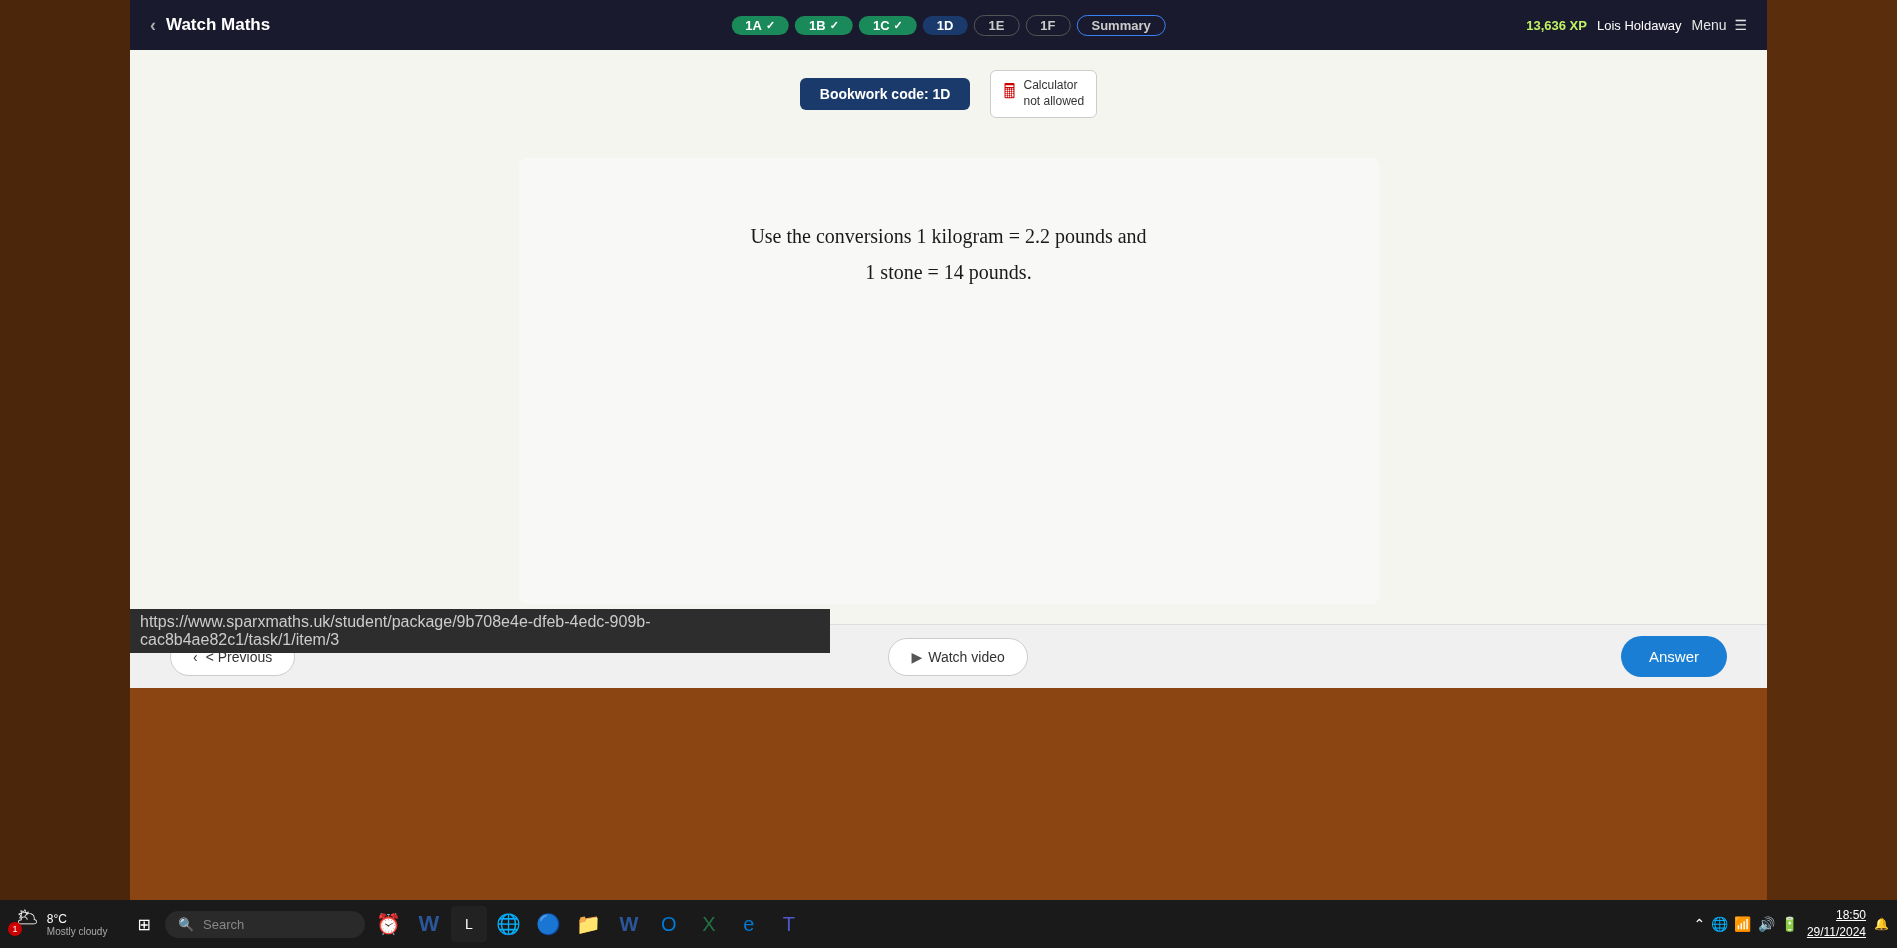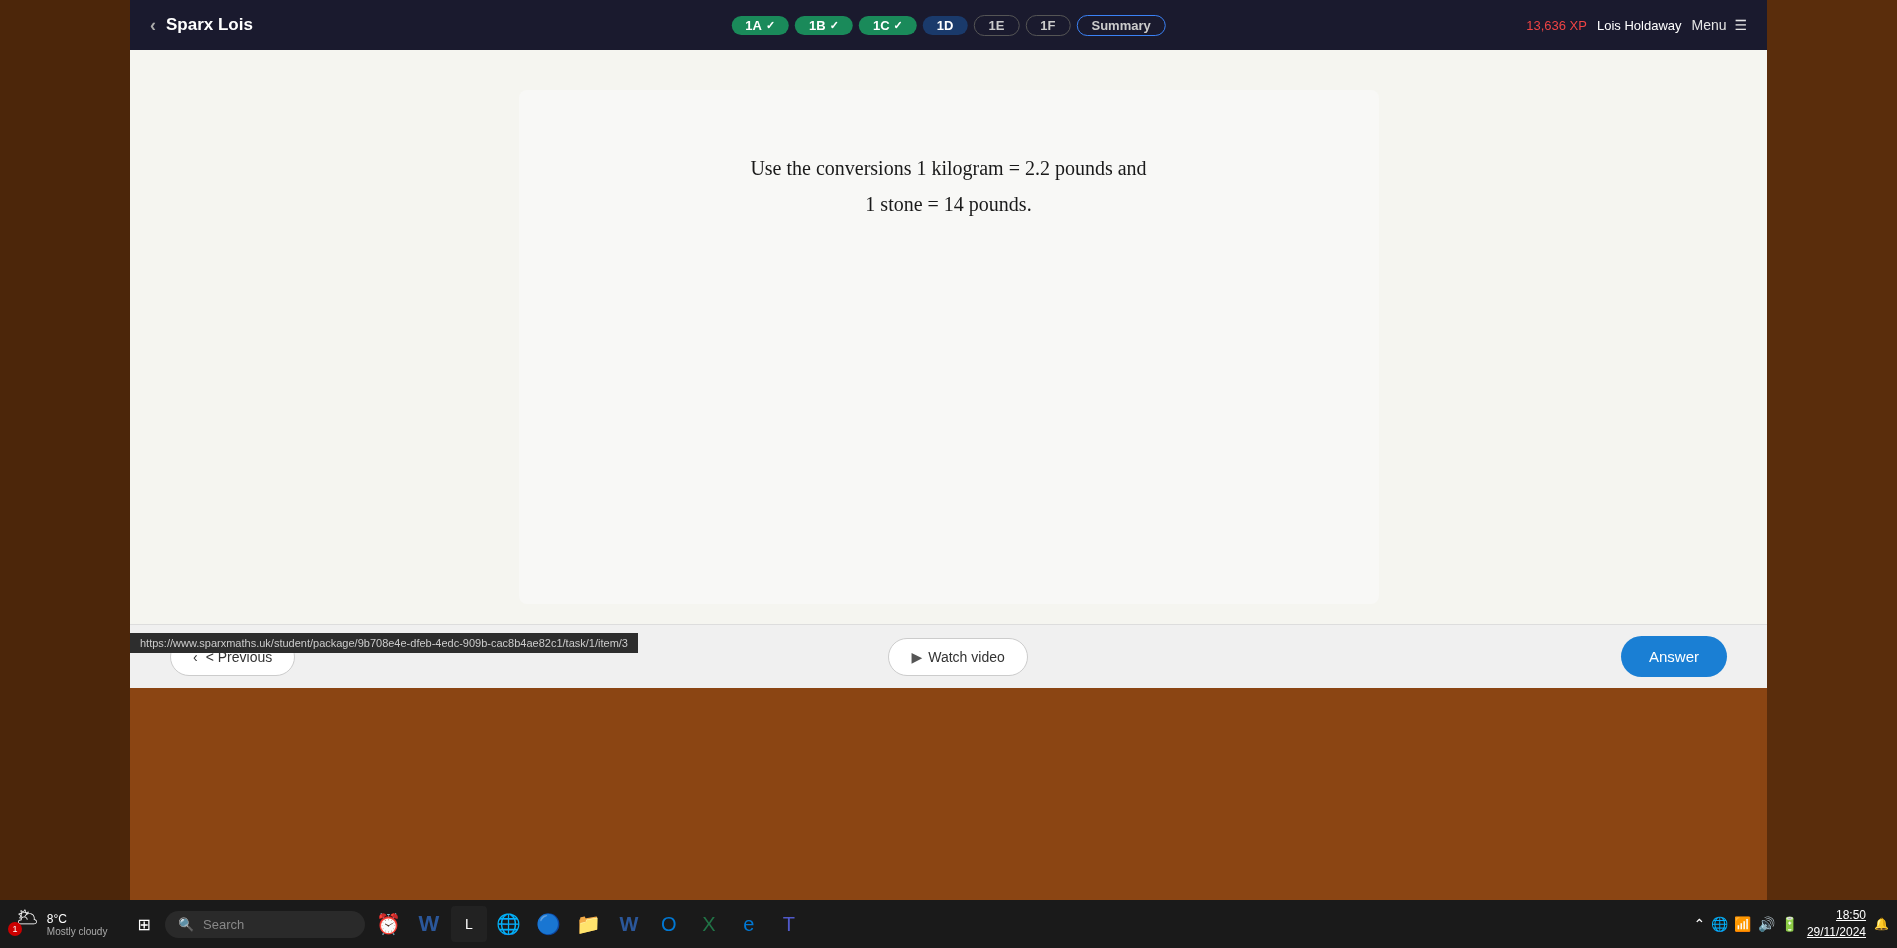--- a/index.html
+++ b/index.html
@@ -102,22 +102,22 @@
     .user-info {
       position: absolute;
       right: 20px;
       color: white;
       font-size: 13px;
       display: flex;
       align-items: center;
       gap: 10px;
     }
     .xp-badge {
-      color: #ef4444;
-      font-weight: normal;
+      color: #bef264;
+      font-weight: bold;
       margin-left: 38px;
     }
 
     
     .content-area {
       background: #f5f5f0;
       flex: 1;
       display: flex;
       flex-direction: column;
       align-items: center;
@@ -228,21 +228,21 @@
       cursor: pointer;
     }
 
     
     .url-hint {
       position: absolute;
       bottom: 295px;
       left: 130px;
       background: #2d2d2d;
       color: #ccc;
-      font-size: 11px;
+      font-size: 16px;
       padding: 4px 10px;
       z-index: 10;
       max-width: 700px;
     }
 
     
     .taskbar {
       position: absolute;
       bottom: 0;
       left: 0;
@@ -344,21 +344,21 @@
 <body>
 
 <div class="side-left"></div>
 <div class="side-right"></div>
 
 <div class="browser-window">
 
   <div class="sparx-header">
     <div class="sparx-logo">
       <span style="color:#aaa; margin-right:4px;">‹</span>
-      <span style="color:white; font-size:17px;">Sparx Lois</span>
+      <span style="color:white; font-size:17px;">Watch Maths</span>
     </div>
 
     <div class="nav-tabs">
       <button class="nav-tab completed">
         <span>1A</span>
         <span class="checkmark">✓</span>
       </button>
       <button class="nav-tab completed">
         <span>1B</span>
         <span class="checkmark">✓</span>
@@ -386,20 +386,30 @@
       <span>Lois Holdaway</span>
       <button style="background:transparent;border:none;color:#e5e5e5;font-size:14px;cursor:pointer;">
         <span>Menu</span>
         <span style="margin-left:4px;">☰</span>
       </button>
     </div>
   </div>
 
   <div class="content-area">
 
+    <div class="bookwork-bar">
+      <div class="bookwork-code">Bookwork code: 1D</div>
+      <div class="calculator-status">
+        <span class="calc-icon">🖩</span>
+        <div class="calc-text">
+          <div>Calculator</div>
+          <div>not allowed</div>
+        </div>
+      </div>
+    </div>
 
     <div class="question-container">
       <div class="question-text-secondary">
         <span>Use the conversions 1 kilogram = 2.2 pounds and</span><br>
         <span>1 stone = 14 pounds.</span>
       </div>
     </div>
 
   </div>
 

